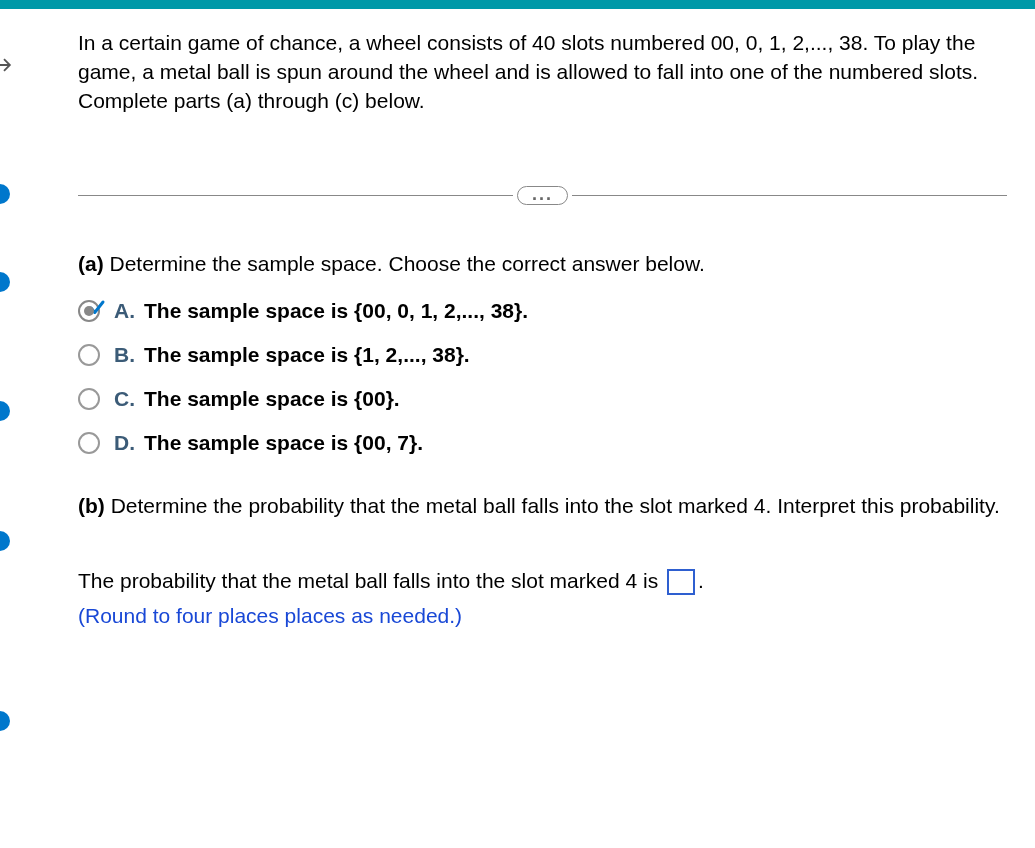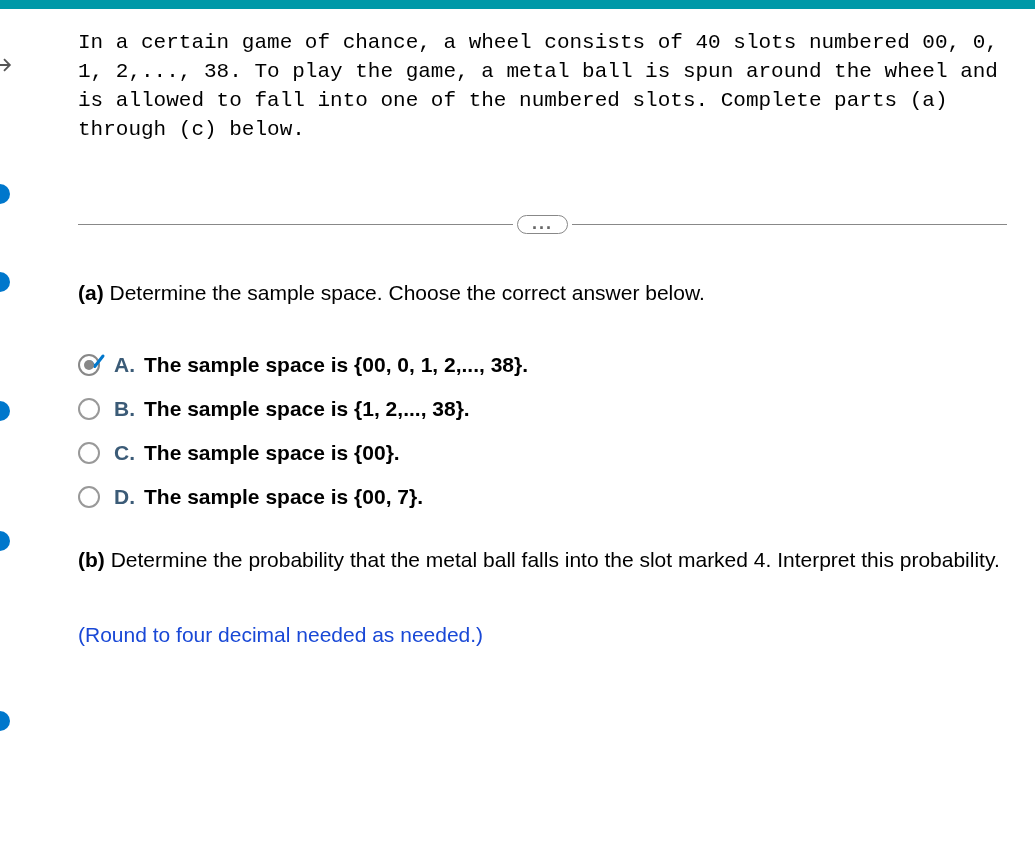--- a/index.html
+++ b/index.html
@@ -54,21 +54,20 @@
     .dot.d3 { top: 392px; }
     .dot.d4 { top: 522px; }
     .dot.d5 { top: 702px; }
     .main {
       flex: 1;
       padding: 20px 28px 20px 50px;
       line-height: 1.38;
     }
     .question-intro {
       margin-bottom: 70px;
-      font-family: Liberation Mono, monospace;
     }
     .divider-row {
       display: flex;
       align-items: center;
       margin: 20px 0 45px 0;
     }
     .divider-line {
       flex: 1;
       height: 1px;
       background: #888;
@@ -79,21 +78,21 @@
       padding: 2px 14px 5px 14px;
       margin: 0 4px;
       color: #666;
       font-size: 18px;
       line-height: 10px;
       font-weight: bold;
       letter-spacing: 2px;
       cursor: pointer;
     }
     .part-prompt {
-      margin-bottom: 43px;
+      margin-bottom: 18px;
     }
     .options {
       margin-bottom: 34px;
     }
     .option-row {
       display: flex;
       align-items: center;
       margin-bottom: 15px;
       cursor: pointer;
     }
@@ -225,15 +224,18 @@
         <div class="radio"></div>
         <span class="option-letter">D.</span>
         <span class="option-text">The sample space is {00, 7}.</span>
       </div>
     </div>
 
     <div class="part-b">
       <b>(b) </b><span>Determine the probability that the metal ball falls into the slot marked 4. Interpret this probability.</span>
     </div>
 
-    <div class="round-note">(Round to four decimal needed as needed.)</div>
+    <div class="answer-line">
+      <span>The probability that the metal ball falls into the slot marked 4 is </span><input class="answer-input" type="text" value="" style=""><span>.</span>
+    </div>
+    <div class="round-note">(Round to four places places as needed.)</div>
   </div>
 </div>
 
 </body></html>

